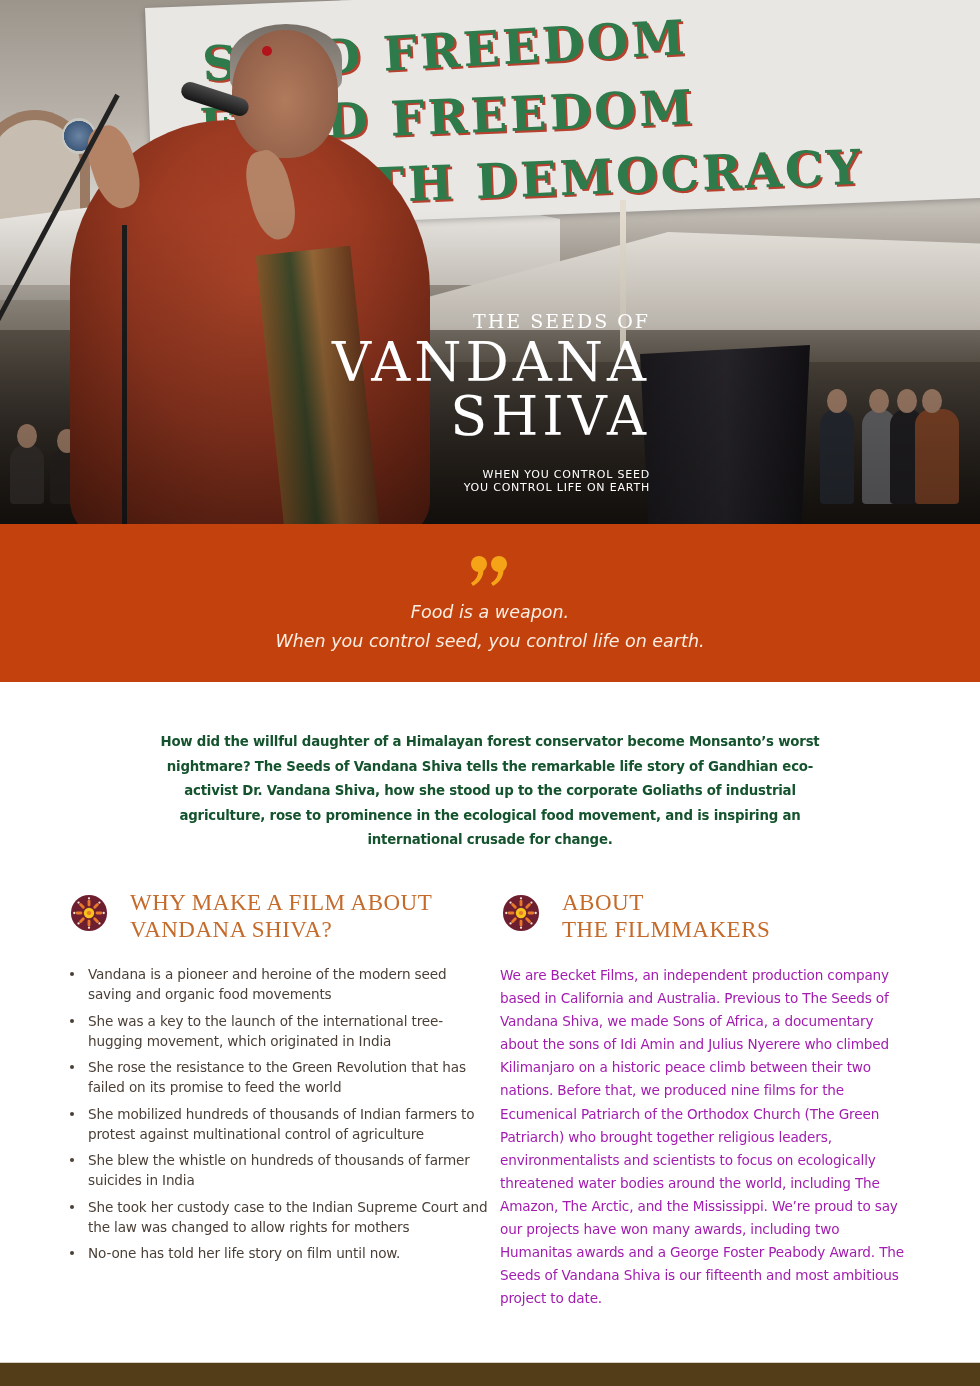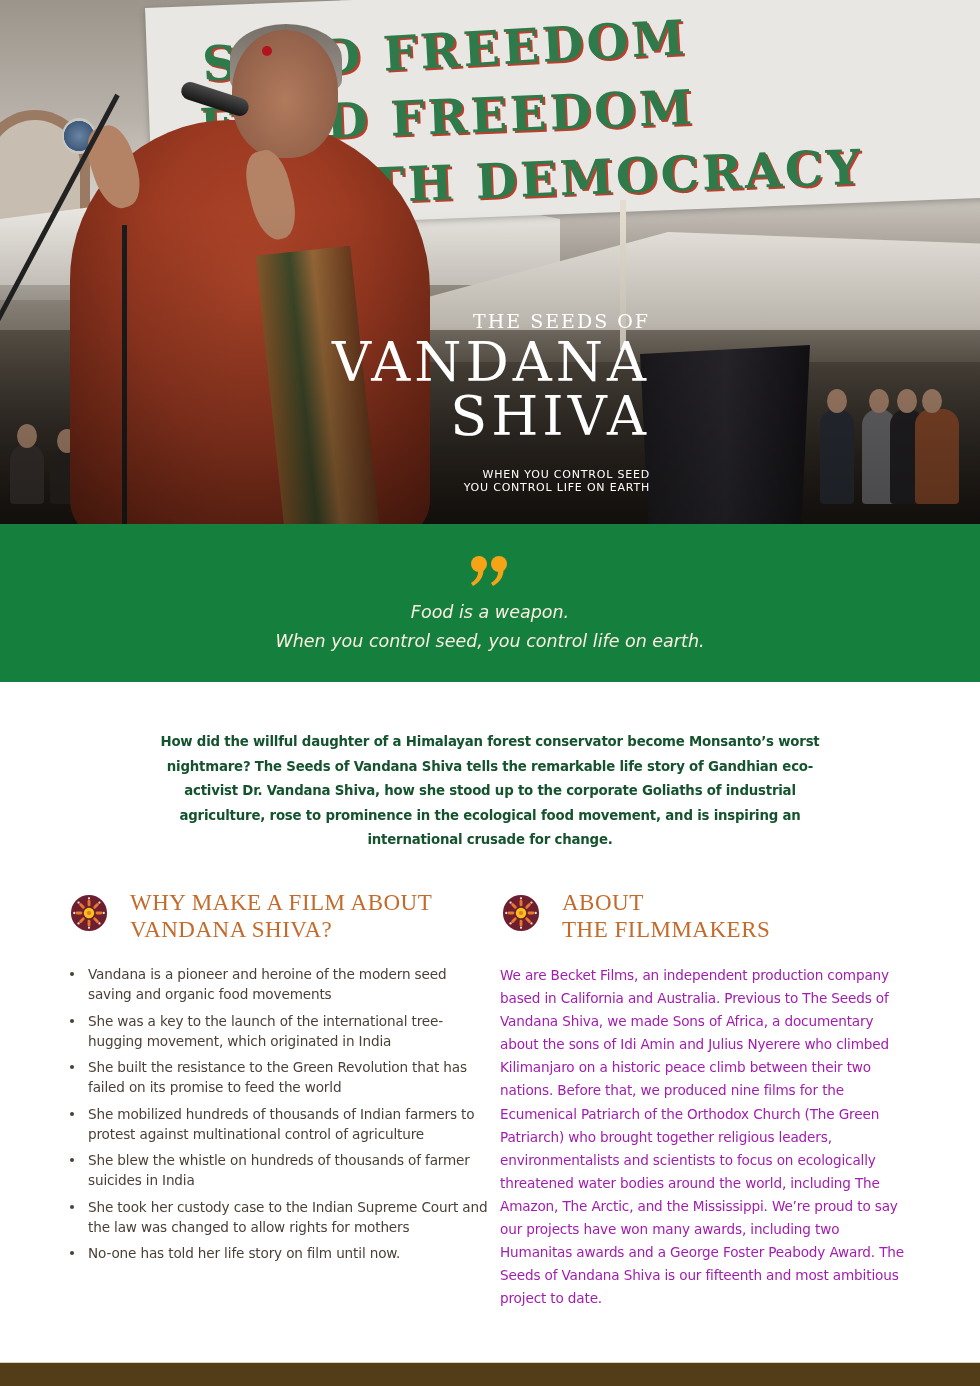--- a/index.html
+++ b/index.html
@@ -56,21 +56,21 @@
   .hero .vignette { position:absolute; inset:0; background: linear-gradient(180deg, rgba(0,0,0,0) 40%, rgba(0,0,0,.35) 100%); }
 
   
   .title-block { position: absolute; left: 330px; top: 310px; width: 320px; text-align: right; color: #ffffff; }
   .t-small { font-family: "DejaVu Serif", serif; font-size: 19px; letter-spacing: 2px; line-height: 22px; }
   .t-big { font-family: "DejaVu Serif", serif; font-size: 54px; letter-spacing: 4px; line-height: 54px; font-weight: normal; }
   .t-big.l1 { margin-top: 4px; }
   .t-tag { font-family: "DejaVu Sans", sans-serif; font-size: 11px; letter-spacing: .8px; line-height: 13px; margin-top: 24px; }
 
   
-  .quote-band { position: absolute; left: 0; top: 524px; width: 980px; height: 158px; background: #15803d; text-align: center; }
+  .quote-band { position: absolute; left: 0; top: 524px; width: 980px; height: 158px; background: #c2410c; text-align: center; }
   .quote-mark { position: absolute; left: 470px; top: 30px; width: 40px; height: 34px; }
   .quote-text { position: absolute; left: 0; top: 74px; width: 980px; color: #fbeee2; font-style: italic;
           font-family: "DejaVu Sans", sans-serif; font-size: 17.5px; line-height: 29px; }
 
   
   .intro { position: absolute; left: 150px; top: 729px; width: 680px; text-align: center;
           color: #14532d; font-family: "DejaVu Sans Condensed", "DejaVu Sans", sans-serif; font-weight: bold;
           font-size: 14.8px; line-height: 24.6px; letter-spacing: -0.2px; }
 
   
@@ -178,21 +178,21 @@
       <circle cx="20" cy="20" r="2.2" fill="#e8782a"></circle>
     </svg>
     <h2 class="col-title">
       <span>WHY MAKE A FILM ABOUT</span><br>
       <span>VANDANA SHIVA?</span>
     </h2>
   </div>
   <ul class="bullets">
     <li>Vandana is a pioneer and heroine of the modern seed saving and organic food movements</li>
     <li>She was a key to the launch of the international tree-hugging movement, which originated in India</li>
-    <li>She built the resistance to the Green Revolution that has failed on its promise to feed the world</li>
+    <li>She rose the resistance to the Green Revolution that has failed on its promise to feed the world</li>
     <li>She mobilized hundreds of thousands of Indian farmers to protest against multinational control of agriculture</li>
     <li>She blew the whistle on hundreds of thousands of farmer suicides in India</li>
     <li>She took her custody case to the Indian Supreme Court and the law was changed to allow rights for mothers</li>
     <li>No-one has told her life story on film until now.</li>
   </ul>
 </section>
 
 <section class="col right">
   <div class="col-head">
     <svg class="mandala" viewBox="0 0 40 40">

